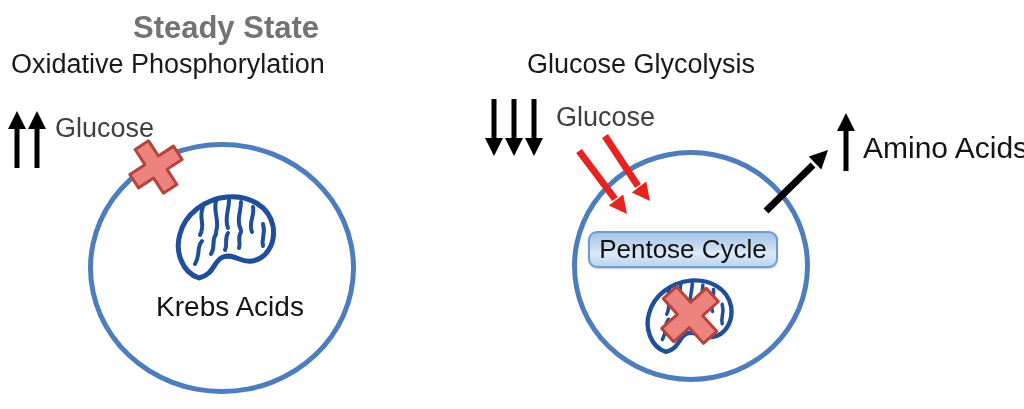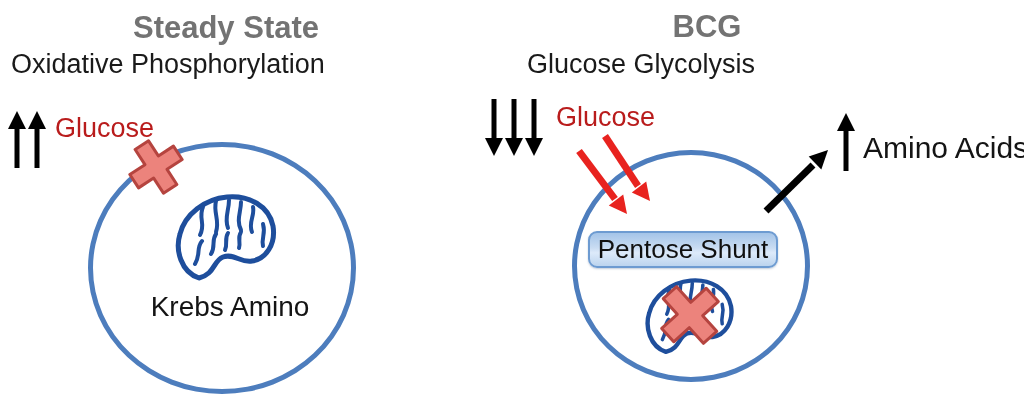--- a/index.html
+++ b/index.html
@@ -11,21 +11,21 @@
   }
   .abs{position:absolute;}
   .panel-title{
     font-size:31px;font-weight:bold;text-align:center;line-height:1.15;
     letter-spacing:0px;color:#737373;
   }
   .panel-subtitle{
     font-size:27px;font-weight:normal;text-align:left;line-height:1.15;
     color:#1a1a1a;
   }
-  .label{font-size:27px;color:#b91c1c;white-space:nowrap;text-align:right;}
+  .label{font-size:27px;color:#404040;white-space:nowrap;text-align:right;}
   .label-small{font-size:30px;color:#141414;white-space:nowrap;}
   .cell-membrane{
     border:5px solid #4d7dbd;border-radius:50%;box-sizing:border-box;
     background:transparent;
   }
   .krebs-label{font-size:28px;text-align:center;color:#141414;}
   .pentose-box{
     box-sizing:border-box;
     border:2px solid #6d9bd1;border-radius:9px;
     background:linear-gradient(180deg,#a4c4e8 0%,#c9dcf2 45%,#ddeafa 60%,#bcd4ee 100%);
@@ -71,26 +71,25 @@
       <path d="M 68 8 C 68 18, 63 26, 68 36"></path>
       <path d="M 80 13 C 82 22, 75 28, 79 38"></path>
       <path d="M 22 70 C 28 60, 23 54, 29 47"></path>
       <path d="M 38 60 C 43 52, 38 47, 43 40"></path>
       <path d="M 52 56 C 55 50, 51 45, 55 39"></path>
       <path d="M 66 54 C 68 48, 64 44, 68 38"></path>
       <path d="M 90 52 C 88 44, 93 40, 90 30"></path>
     </g>
   </svg>
 
-  <div class="abs krebs-label" style="left:142px;top:291px;width:176px;">Krebs Amino</div>
+  <div class="abs krebs-label" style="left:142px;top:291px;width:176px;">Krebs Acids</div>
 </div>
 
 <div class="abs" style="left:512px;top:0;width:512px;height:409px;">
 
-  <div class="abs panel-title" style="left:-7px;top:9px;width:404px;">BCG</div>
 
   <div class="abs panel-subtitle" style="left:15px;top:49px;width:404px;">Glucose Glycolysis</div>
 
   <svg class="abs" style="left:-29px;top:96px;" width="68" height="62" viewBox="0 0 68 62">
     <g stroke="#000" stroke-width="5" fill="#000">
       <line x1="11" y1="3" x2="11" y2="44"></line>
       <polygon points="11,60 2,42 20,42" stroke="none"></polygon>
       <line x1="31" y1="3" x2="31" y2="44"></line>
       <polygon points="31,60 22,42 40,42" stroke="none"></polygon>
       <line x1="51" y1="3" x2="51" y2="44"></line>
@@ -105,21 +104,21 @@
   <svg class="abs" style="left:53px;top:125px;" width="100" height="95" viewBox="0 0 100 95">
     <g stroke="#e8231f" stroke-width="7" fill="#e8231f">
       <line x1="14" y1="26" x2="50" y2="74"></line>
       <polygon points="62,89 43.8,80.4 58.2,69.6" stroke="none"></polygon>
       <line x1="40" y1="11" x2="73" y2="61"></line>
       <polygon points="85,76 66.8,67.4 81.2,56.6" stroke="none"></polygon>
     </g>
   </svg>
 
   <div class="abs pentose-box" style="left:76px;top:231px;width:190px;height:37px;">
-    <span>Pentose Shunt</span>
+    <span>Pentose Cycle</span>
   </div>
 
   <svg class="abs" style="left:131px;top:278px;" width="94" height="80" viewBox="0 0 94 80">
     <g transform="scale(0.88)">
       <path d="M 26 84 C 8 78, 2 56, 7 40 C 12 20, 32 5, 54 3 C 76 1, 96 12, 100 32
                C 103 50, 93 65, 79 67 C 67 69, 61 59, 50 63 C 40 67, 42 80, 26 84 Z" fill="#ffffff" stroke="#1e4e9c" stroke-width="5" stroke-linejoin="round"></path>
       <g fill="none" stroke="#1e4e9c" stroke-width="4" stroke-linecap="round">
         <path d="M 30 13 C 25 24, 33 30, 27 41"></path>
         <path d="M 43 7 C 40 19, 47 26, 43 38"></path>
         <path d="M 56 6 C 56 17, 51 24, 55 34"></path>

